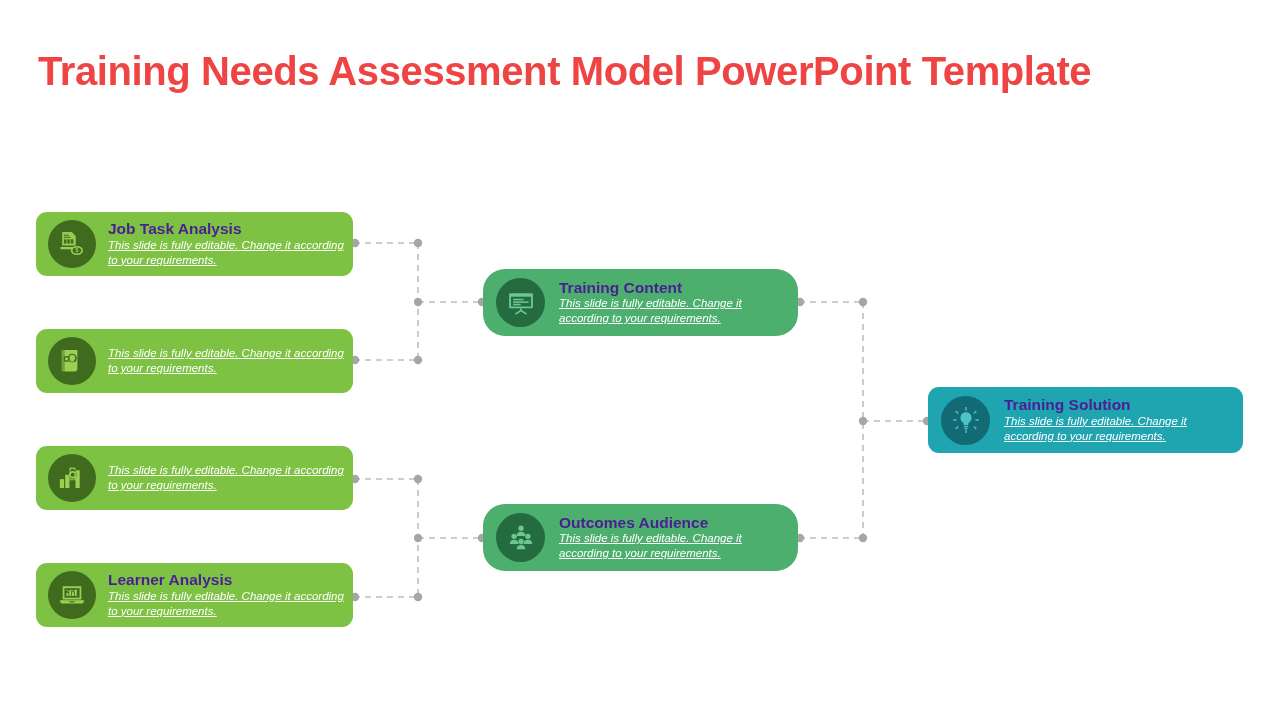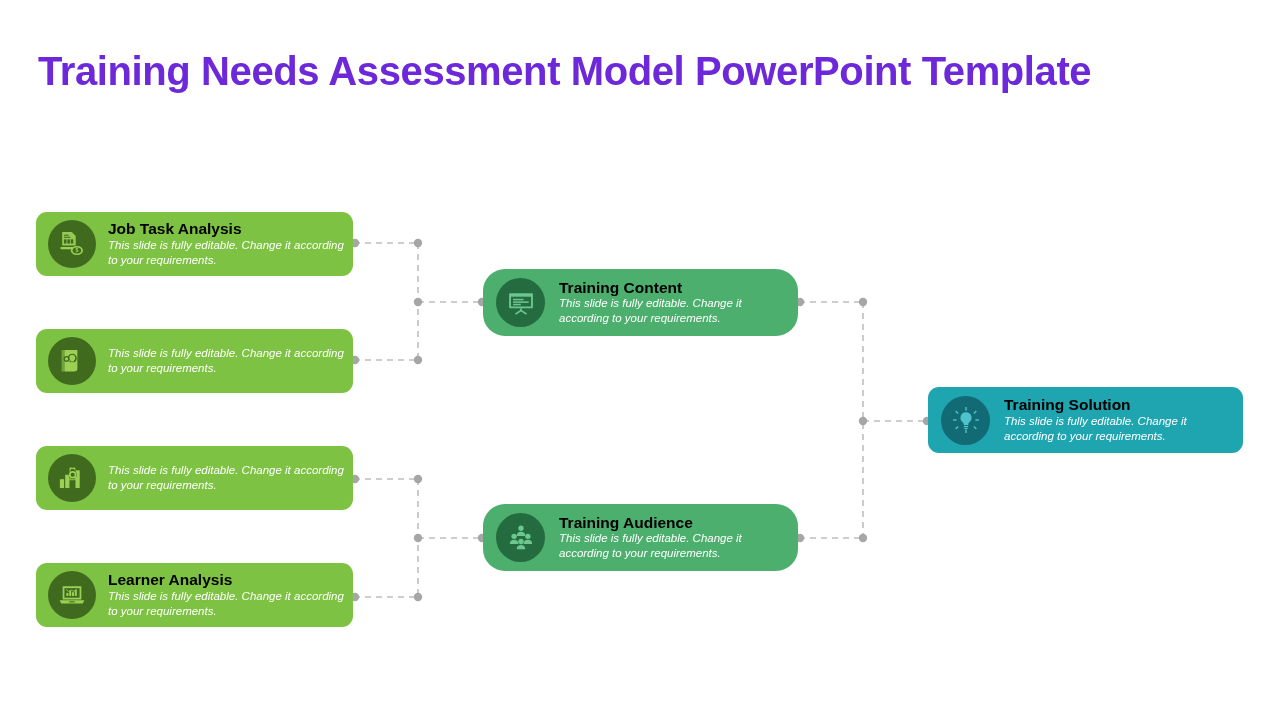--- a/index.html
+++ b/index.html
@@ -20,21 +20,21 @@
   }
 
   
   #page-title {
     position: absolute;
     left: 38px;
     top: 48px;
     width: 1200px;
     font-size: 40px;
     font-weight: bold;
-    color: #6d28d9;
+    color: #ef4444;
     letter-spacing: -0.4px;
     line-height: 1.15;
     white-space: nowrap;
   }
 
   
   #connectors {
     position: absolute;
     left: 0;
     top: 0;
@@ -70,29 +70,30 @@
   .card-icon svg { display: block; }
   .lvl1 .card-icon svg { fill: #9BD055; }
   .lvl2 .card-icon svg { fill: #6BC78D; }
   .lvl3 .card-icon svg { fill: #4FC3CB; }
 
   .card-text {
     flex: 1 1 auto;
     min-width: 0;
   }
   .card-title {
-    color: #000000;
+    color: #4c1d95;
     font-weight: bold;
     line-height: 1.12;
     white-space: nowrap;
   }
   .card-desc {
     color: #ffffff;
     font-style: italic;
     line-height: 1.3;
+    text-decoration: underline;
   }
 
   
   .card.lvl1 {
     left: 36px;
     width: 317px;
     height: 64px;
     padding-left: 12px;
   }
   .card.lvl1 .card-icon { width: 48px; height: 48px; }
@@ -289,21 +290,21 @@
         <path d="M12.0 6.6c-2.2 0-3.6 1.3-3.6 3.0v0.6h7.2v-0.6c0-1.7-1.4-3.0-3.6-3.0z"></path>
         <circle cx="6.1" cy="10.6" r="2.3"></circle>
         <path d="M6.1 13.6c-2.2 0-3.6 1.3-3.6 3.0v0.6h7.2v-0.6c0-1.7-1.4-3.0-3.6-3.0z"></path>
         <circle cx="17.9" cy="10.6" r="2.3"></circle>
         <path d="M17.9 13.6c-2.2 0-3.6 1.3-3.6 3.0v0.6h7.2v-0.6c0-1.7-1.4-3.0-3.6-3.0z"></path>
         <circle cx="12.0" cy="15.0" r="2.3"></circle>
         <path d="M12.0 18.0c-2.2 0-3.6 1.3-3.6 3.0v0.6h7.2v-0.6c0-1.7-1.4-3.0-3.6-3.0z"></path>
       </svg>
     </div>
     <div class="card-text">
-      <div class="card-title">Training Audience</div>
+      <div class="card-title">Outcomes Audience</div>
       <div class="card-desc">This slide is fully  editable. Change it according to your requirements.</div>
     </div>
   </div>
 
   <div class="card lvl3" id="card-training-solution">
     <div class="card-icon">
       <svg viewBox="0 0 24 24" aria-hidden="true">
         <path d="M12.0 5.4a4.7 4.7 0 0 0-2.8 8.5c0.6 0.5 0.9 1.1 0.9 1.8v0.5h3.8v-0.5c0-0.7 0.3-1.3 0.9-1.8A4.7 4.7 0 0 0 12.0 5.4z"></path>
         <rect x="10.1" y="17.0" width="3.8" height="1.1"></rect>
         <rect x="10.6" y="18.7" width="2.8" height="1.1"></rect>

